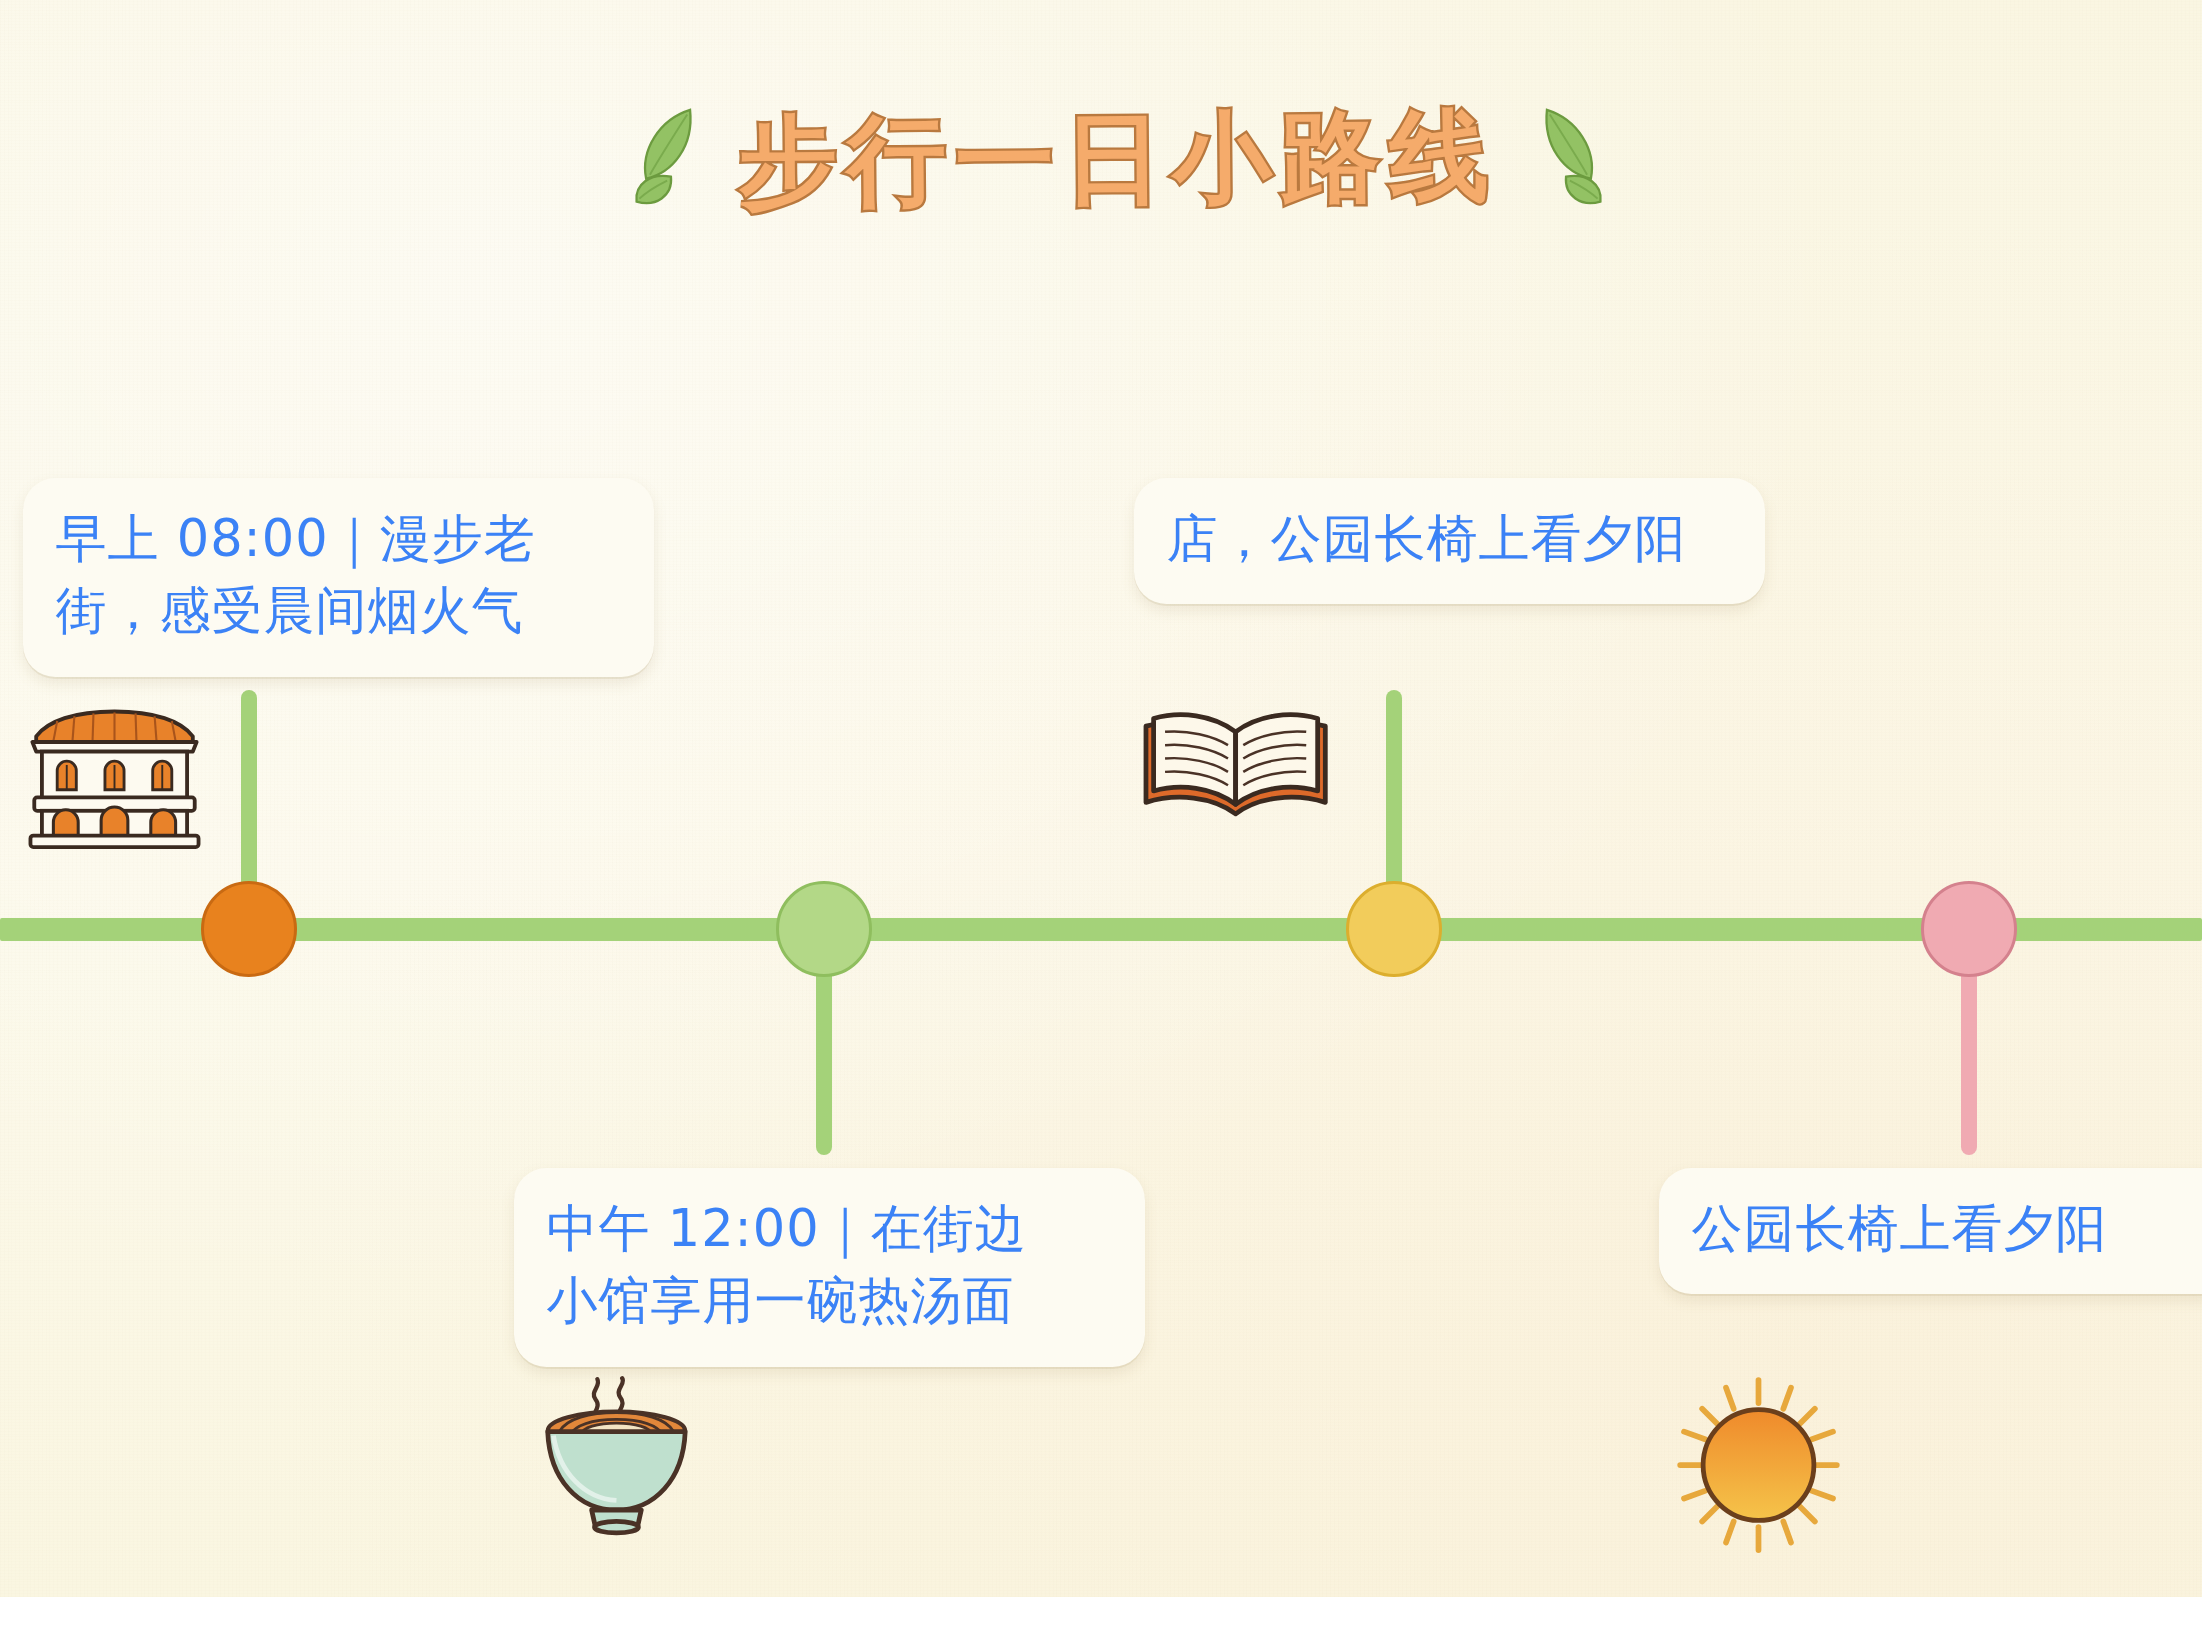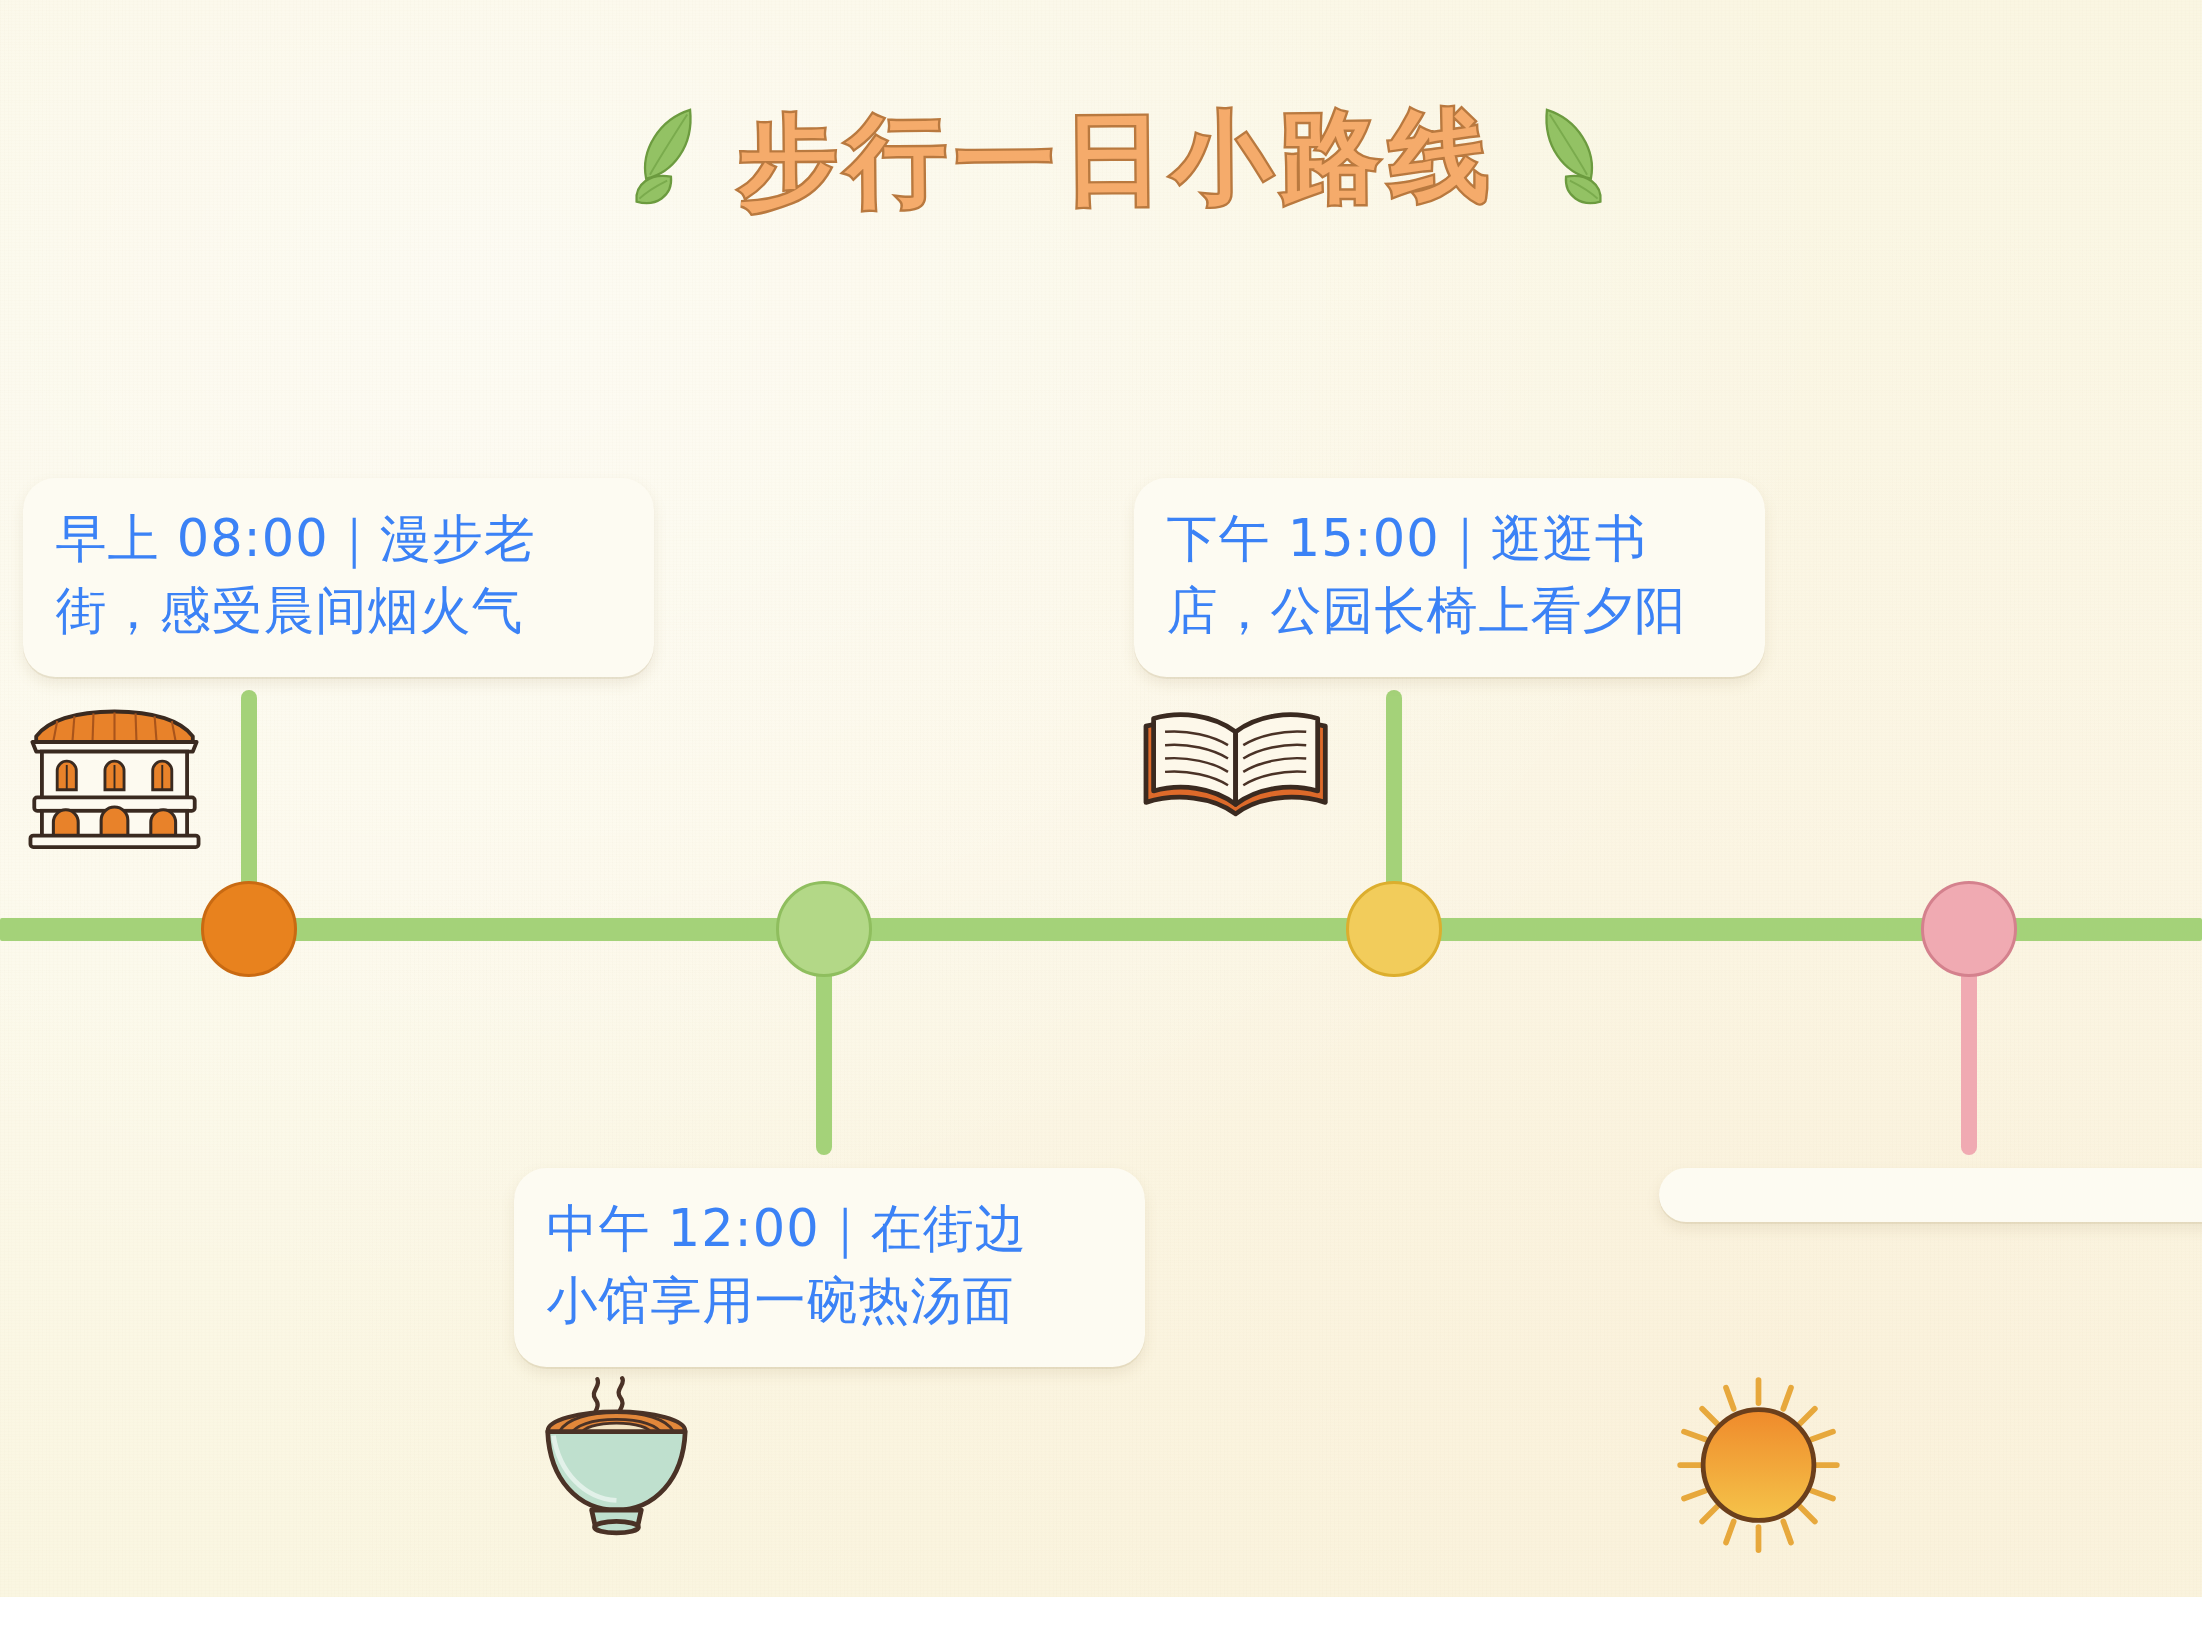--- a/index.html
+++ b/index.html
@@ -215,21 +215,20 @@
       <path d="M74 140 L78 158 L122 158 L126 140 Z" fill="#bfe0ce" stroke="#4a3226" stroke-width="5" stroke-linejoin="round"></path>
       <ellipse cx="100" cy="158" rx="23" ry="6" fill="#bfe0ce" stroke="#4a3226" stroke-width="5"></ellipse>
     </svg>
   </div>
 
   <div class="stem" style="left:1386px; top:690px; height:239px; background:#a4d279;"></div>
 
   <div class="node" style="left:1346px; top:881px; width:96px; height:96px; background:#f2cc5b; border:3.8px solid #dcae2e;"></div>
 
   <div class="card" style="left:1134px; top:478px; width:631px;">
-    <div>下午 15:00｜逛逛书</div>
     <div>店，公园长椅上看夕阳</div>
   </div>
 
   <div class="icon" style="left:1138px; top:707px;">
     <svg width="201" height="124" viewBox="0 0 210 130">
 
       <path d="M8 20 L8 100 C40 90 78 94 102 112 C126 94 164 90 196 100 L196 20
                C164 12 126 16 102 34 C78 16 40 12 8 20 Z" fill="#dd6a2a" stroke="#3a2a20" stroke-width="5" stroke-linejoin="round"></path>
 
       <path d="M16 12 L16 88 C44 80 78 84 102 102 L102 26 C78 8 44 4 16 12 Z" fill="#fdf8ea" stroke="#3a2a20" stroke-width="5" stroke-linejoin="round"></path>
@@ -245,20 +244,21 @@
         <path d="M176 68 C152 66 126 72 110 82"></path>
       </g>
     </svg>
   </div>
 
   <div class="stem" style="left:1961px; top:927px; height:228px; background:#f0aab2;"></div>
 
   <div class="node" style="left:1921px; top:881px; width:96px; height:96px; background:#f0aab2; border:3.8px solid #d4818d;"></div>
 
   <div class="card" style="left:1659px; top:1168px; width:574px;">
+    <div>公园长椅上看夕阳</div>
   </div>
 
   <div class="icon" style="left:1663px; top:1376px;">
     <svg width="191" height="182" viewBox="0 0 200 190">
       <defs>
         <linearGradient id="sunGrad" x1="0" y1="0" x2="0" y2="1">
           <stop offset="0%" stop-color="#ef8a2b"></stop>
           <stop offset="100%" stop-color="#f5c44a"></stop>
         </linearGradient>
       </defs>

